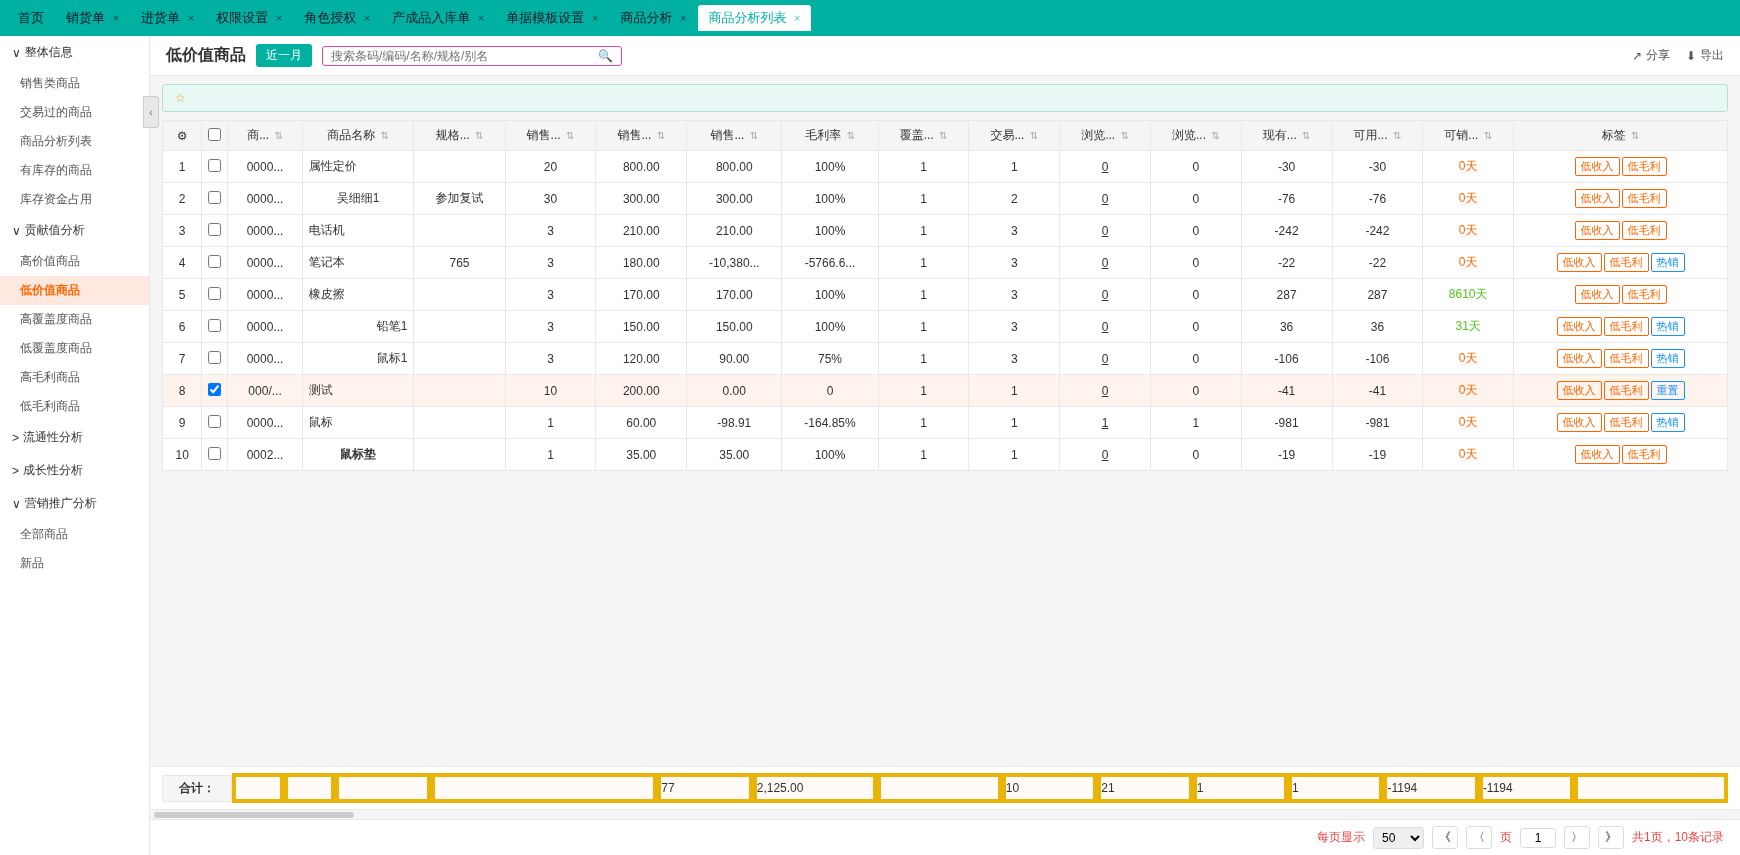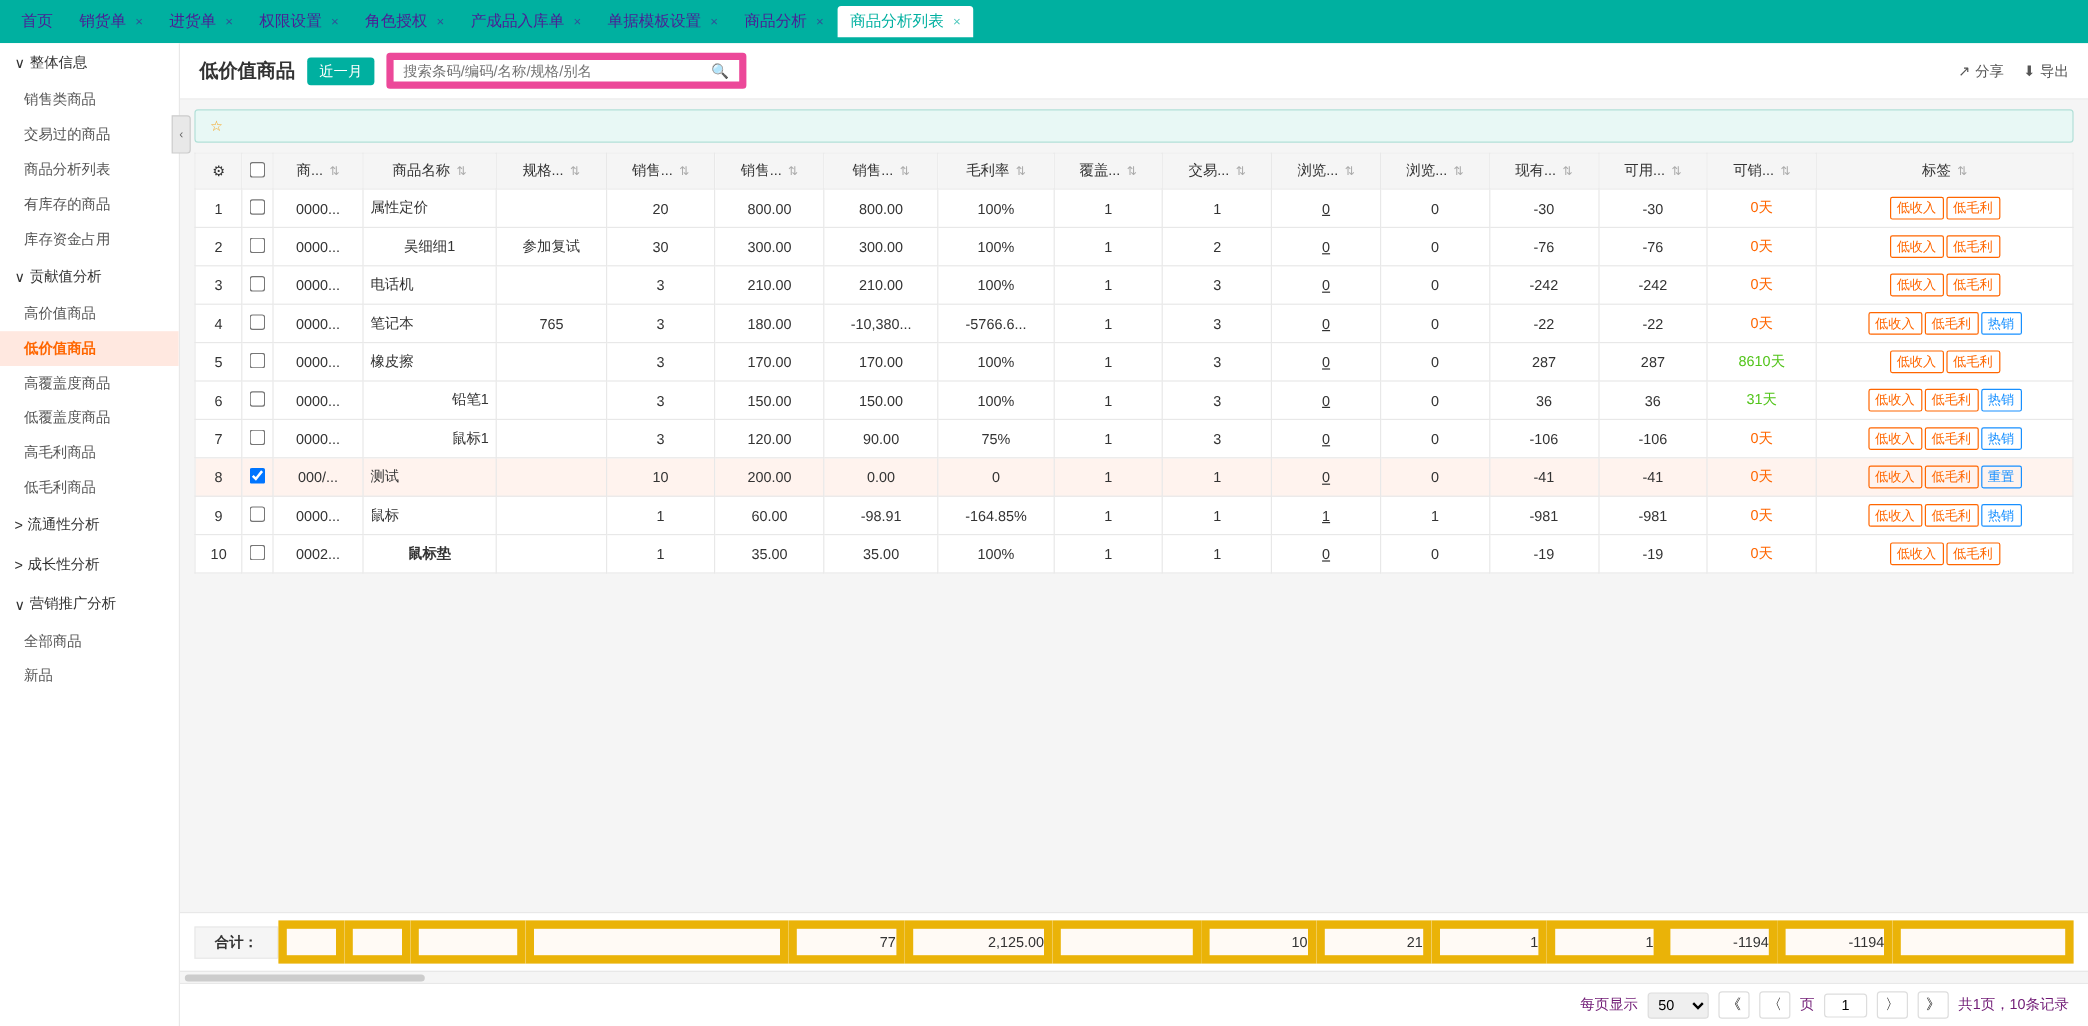--- a/index.html
+++ b/index.html
@@ -8,21 +8,21 @@
     
     .top-nav {
       background: #00b0a0;
       display: flex;
       align-items: center;
       height: 36px;
       padding: 0 8px;
       gap: 2px;
     }
     .nav-item {
-      color: #4c1d95;
+      color: #0f172a;
       padding: 4px 10px;
       cursor: pointer;
       font-size: 13px;
       white-space: nowrap;
       border-radius: 3px 3px 0 0;
     }
     .nav-item.active { background: #fff; color: #00b0a0; }
     .nav-item .close { margin-left: 4px; opacity: 0.7; font-size: 11px; }
     
     
@@ -84,21 +84,21 @@
       color: #fff;
       border: none;
       padding: 3px 10px;
       border-radius: 3px;
       font-size: 12px;
       cursor: pointer;
     }
     .search-input-wrap {
       display: flex;
       align-items: center;
-      border: 6px solid #ec4899;
+      border: 1px solid #ec4899;
       border-radius: 3px;
       padding: 2px 8px;
       gap: 4px;
       flex: 1;
       max-width: 300px;
     }
     .search-input-wrap input {
       border: none;
       outline: none;
       font-size: 12px;
@@ -215,41 +215,41 @@
       background: #f5f5f5;
       border: 1px solid #e8e8e8;
       font-weight: bold;
       white-space: nowrap;
     }
     .footer-cells {
       display: flex;
       flex: 1;
     }
     .footer-cell {
-      border: 7px solid #eab308;
+      border: 4px solid #eab308;
       padding: 4px 0;
       font-size: 12px;
-      text-align: right;
+      text-align: left;
       background: #fffaf5;
       flex: 1;
       white-space: nowrap;
     }
     
     
     .pagination-bar {
       background: #fff;
       border-top: 1px solid #e8e8e8;
       padding: 6px 16px;
       display: flex;
       align-items: center;
       justify-content: flex-end;
       gap: 8px;
       font-size: 12px;
     }
-    .pagination-bar .pg-label { color: #701a75; }
+    .pagination-bar .pg-label { color: #ef4444; }
     .pagination-bar .pg-select {
       border: 1px solid #ddd;
       padding: 2px 4px;
       border-radius: 3px;
       font-size: 12px;
     }
     .pagination-bar .pg-btn {
       border: 1px solid #ddd;
       background: #fff;
       padding: 2px 6px;

